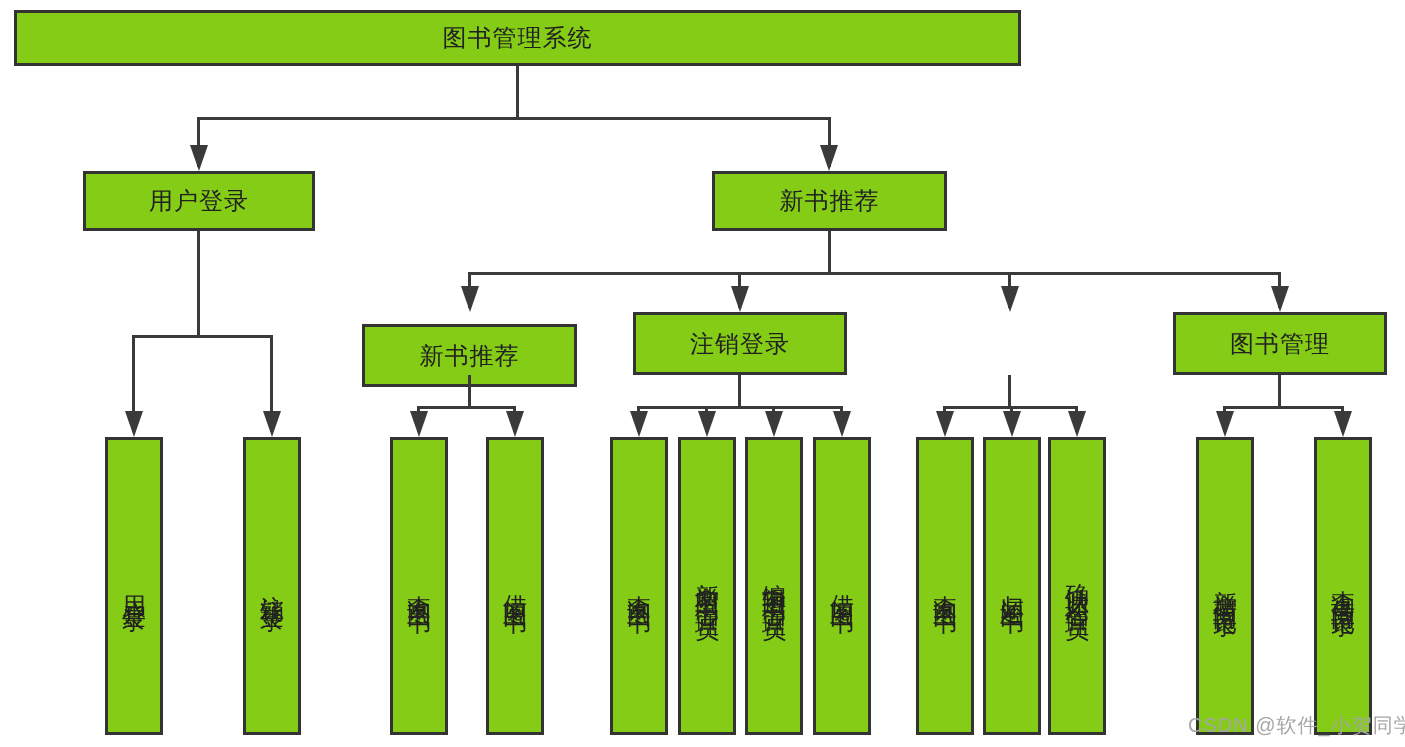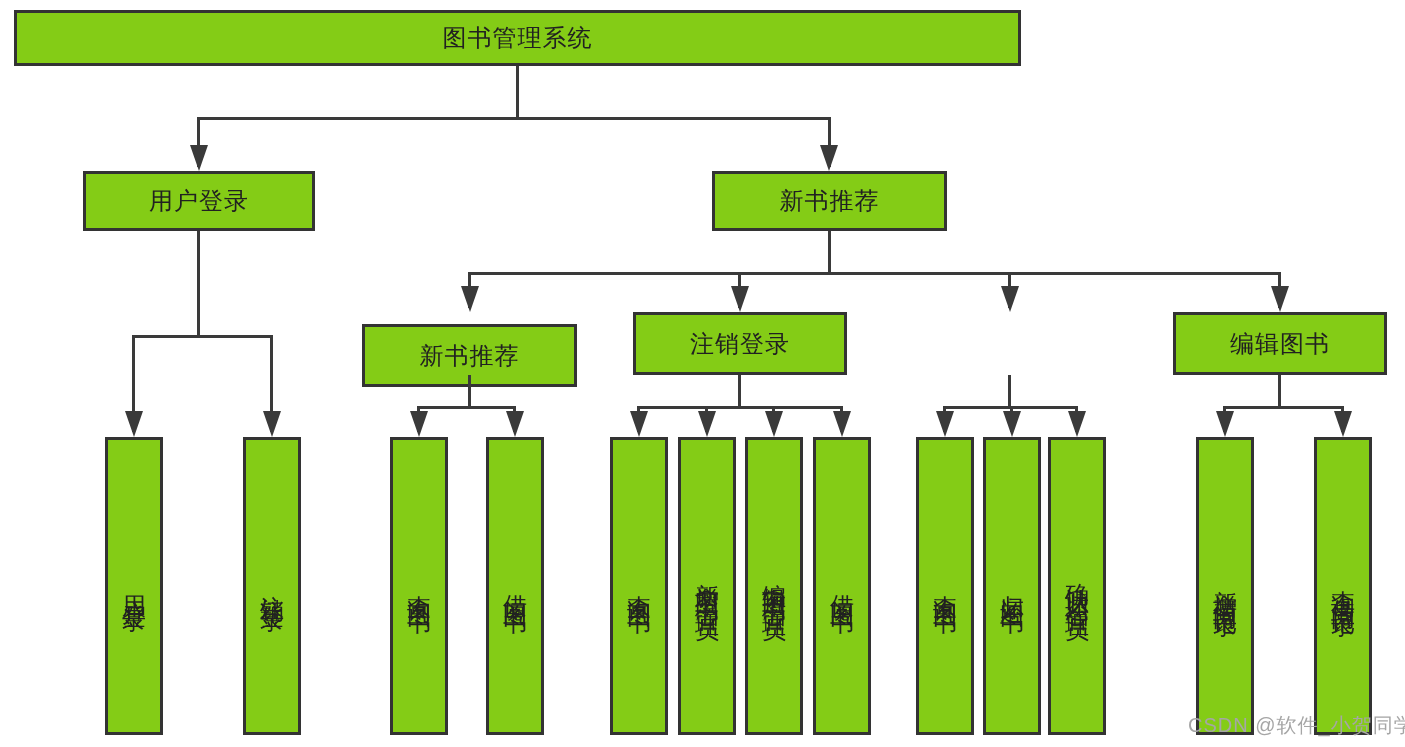--- a/index.html
+++ b/index.html
@@ -79,21 +79,21 @@
   <div class="arrow" style="left:461px;top:286px;"></div>
   <div class="vline" style="left:738px;top:272px;height:36px;"></div>
   <div class="arrow" style="left:731px;top:286px;"></div>
   <div class="vline" style="left:1008px;top:272px;height:36px;"></div>
   <div class="arrow" style="left:1001px;top:286px;"></div>
   <div class="vline" style="left:1278px;top:272px;height:36px;"></div>
   <div class="arrow" style="left:1271px;top:286px;"></div>
 
   <div class="node hnode" style="left:362px;top:324px;width:215px;height:63px;">新书推荐</div>
   <div class="node hnode" style="left:633px;top:312px;width:214px;height:63px;">注销登录</div>
-  <div class="node hnode" style="left:1173px;top:312px;width:214px;height:63px;">编辑图书</div>
+  <div class="node hnode" style="left:1173px;top:312px;width:214px;height:63px;">图书管理</div>
 
   <div class="vline" style="left:468px;top:375px;height:33px;"></div>
   <div class="hline" style="left:417px;top:406px;width:99px;"></div>
   <div class="vline" style="left:417px;top:406px;height:26px;"></div>
   <div class="arrow" style="left:410px;top:411px;"></div>
   <div class="vline" style="left:513px;top:406px;height:26px;"></div>
   <div class="arrow" style="left:506px;top:411px;"></div>
 
   <div class="vline" style="left:738px;top:375px;height:33px;"></div>
   <div class="hline" style="left:637px;top:406px;width:206px;"></div>

